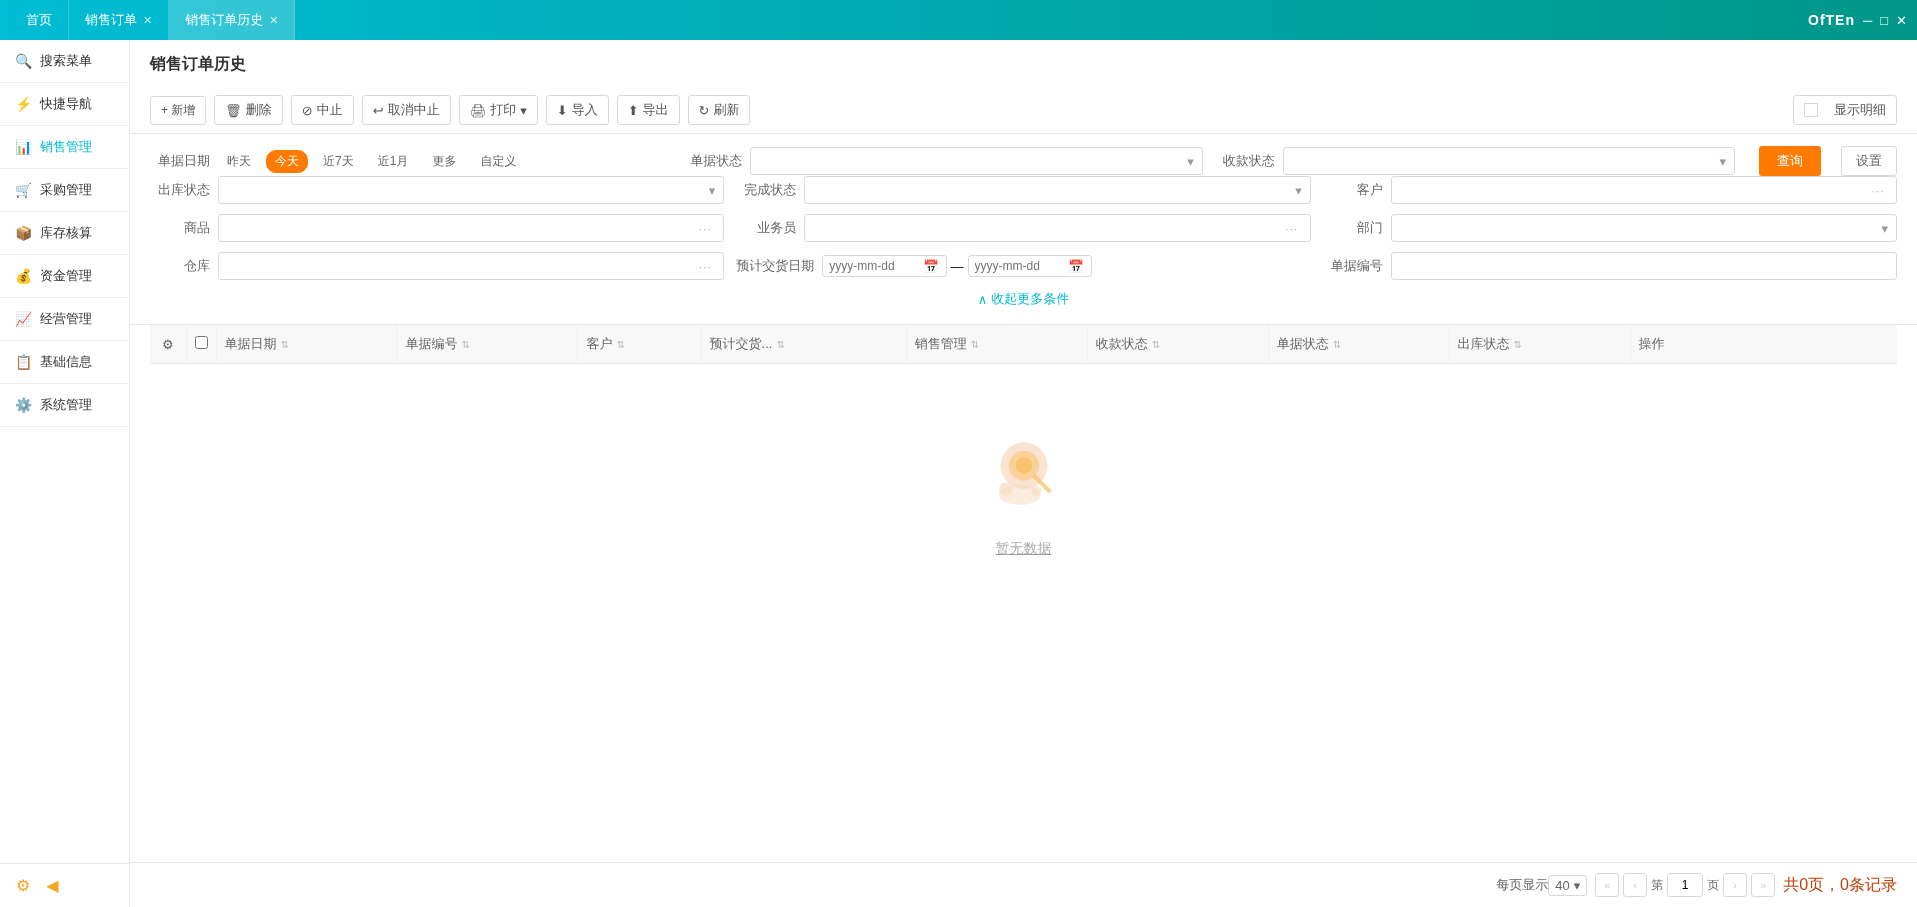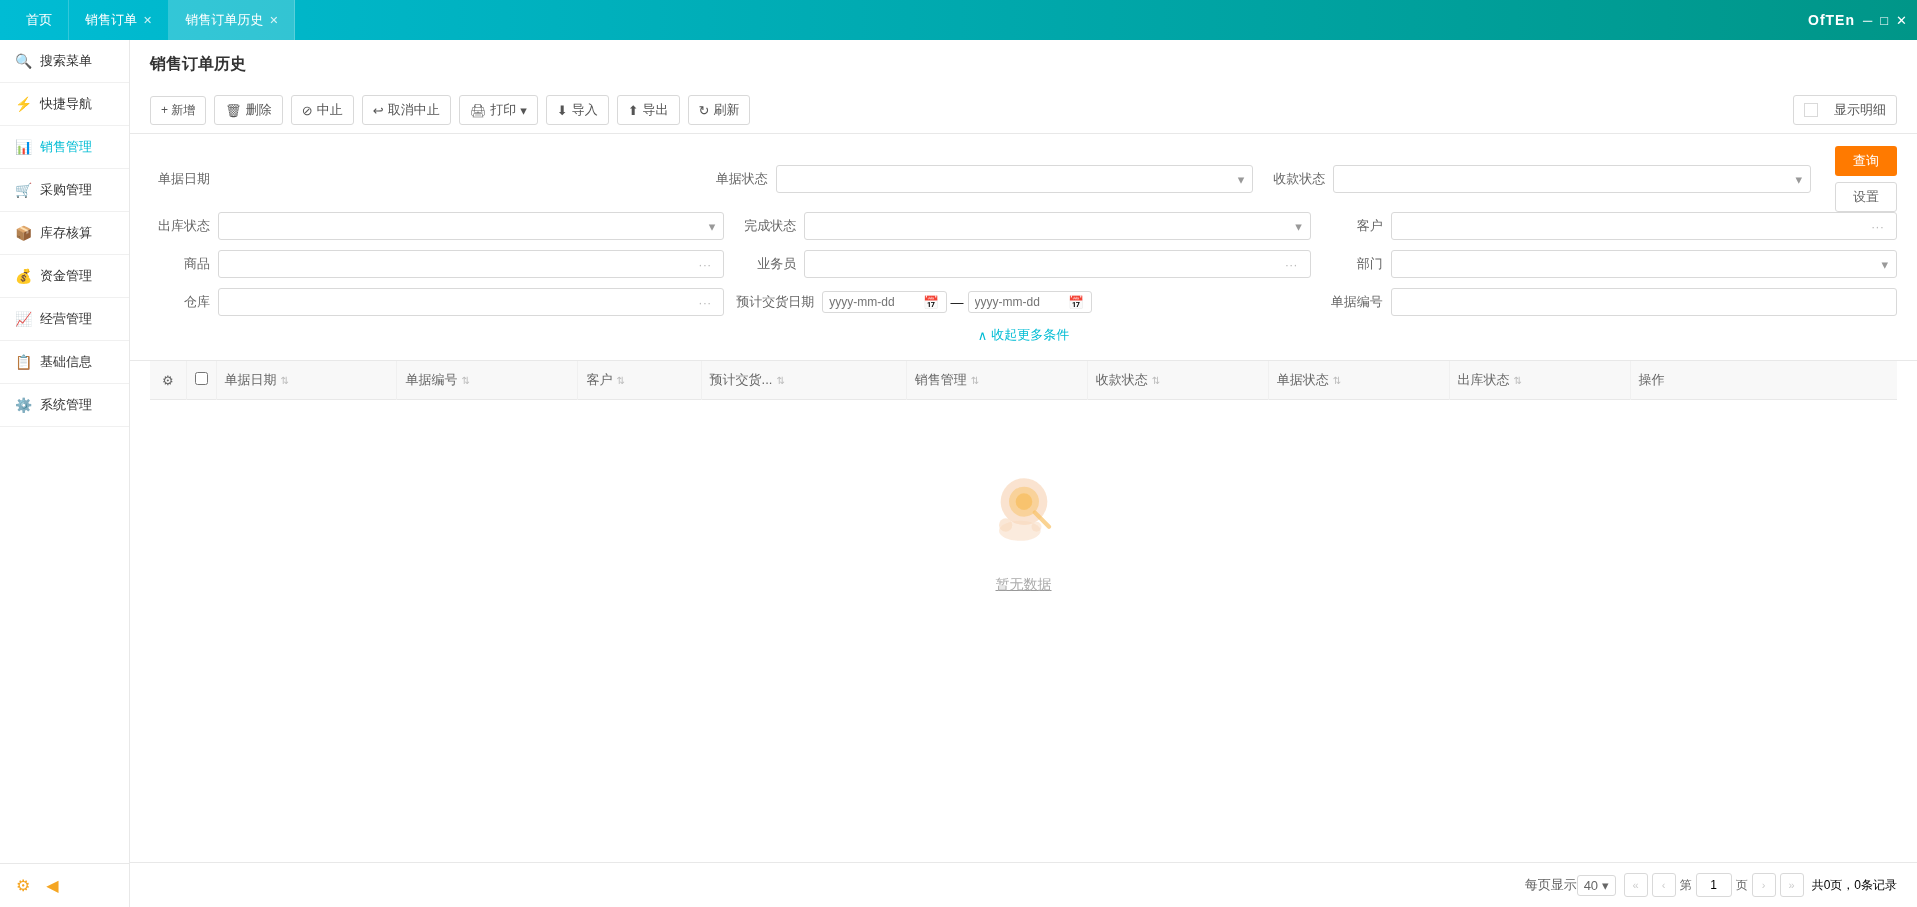--- a/index.html
+++ b/index.html
@@ -389,22 +389,22 @@
       color: #666;
       border: 1px solid #d9d9d9;
       border-radius: 3px;
       padding: 5px 14px;
       cursor: pointer;
       font-size: 13px;
     }
 
     .filter-actions {
       display: flex;
-      flex-direction: column;
-      gap: 6px;
+      flex-direction: row;
+      gap: 20px;
       margin-left: 12px;
     }
 
     .filter-row-wrapper {
       display: grid;
       grid-template-columns: 1fr 1fr 1fr auto;
       gap: 12px;
       align-items: center;
     }
     .filter-row-2 {
@@ -533,20 +533,28 @@
         <span>显示明细</span>
       </button>
     </div>
 
     <div class="filter-area">
 
       <div class="filter-row-wrapper">
         <div class="filter-item">
           <span class="filter-label">单据日期</span>
           <div class="filter-control">
+            <div class="date-filter">
+              <span class="date-tag">昨天</span>
+              <span class="date-tag active">今天</span>
+              <span class="date-tag">近7天</span>
+              <span class="date-tag">近1月</span>
+              <span class="date-tag">更多</span>
+              <span class="date-tag">自定义</span>
+            </div>
           </div>
         </div>
         <div class="filter-item">
           <span class="filter-label">单据状态</span>
           <div class="filter-control">
             <div class="filter-select">
               <span></span>
               <span>▾</span>
             </div>
           </div>
@@ -757,17 +765,17 @@
       </div>
       <div class="pagination-nav">
         <button class="pag-btn disabled">«</button>
         <button class="pag-btn disabled">‹</button>
         <span style="font-size:12px;color:#666;">第</span>
         <input class="page-input" type="text" value="1" style="">
         <span style="font-size:12px;color:#666;">页</span>
         <button class="pag-btn disabled">›</button>
         <button class="pag-btn disabled">»</button>
       </div>
-      <span style="font-size:12px;color:#000000;">共0页，0条记录</span>
+      <span style="font-size:16px;color:#c2410c;">共0页，0条记录</span>
     </div>
 
   </div>
 </div>
 
 </body></html>

